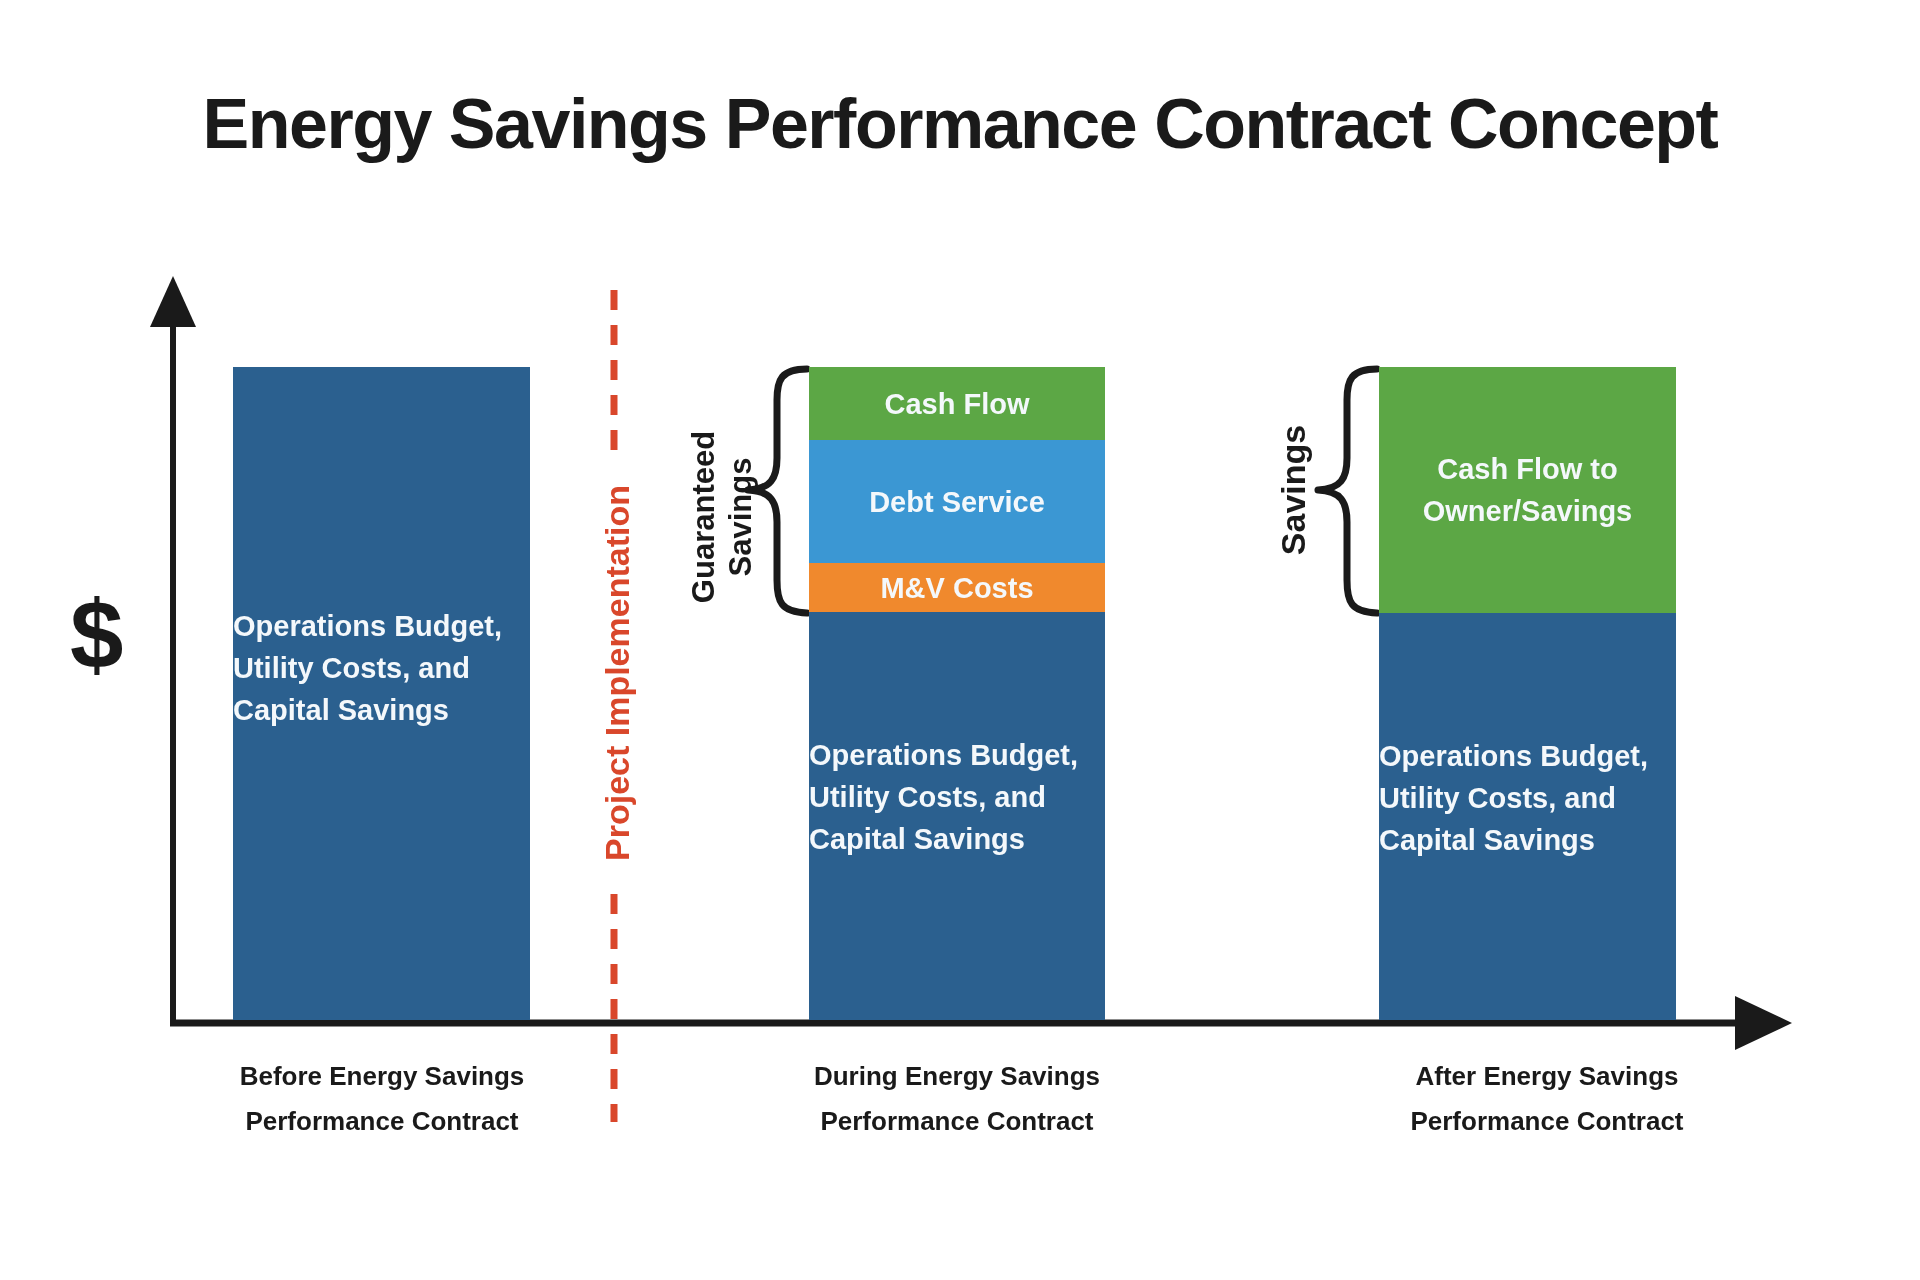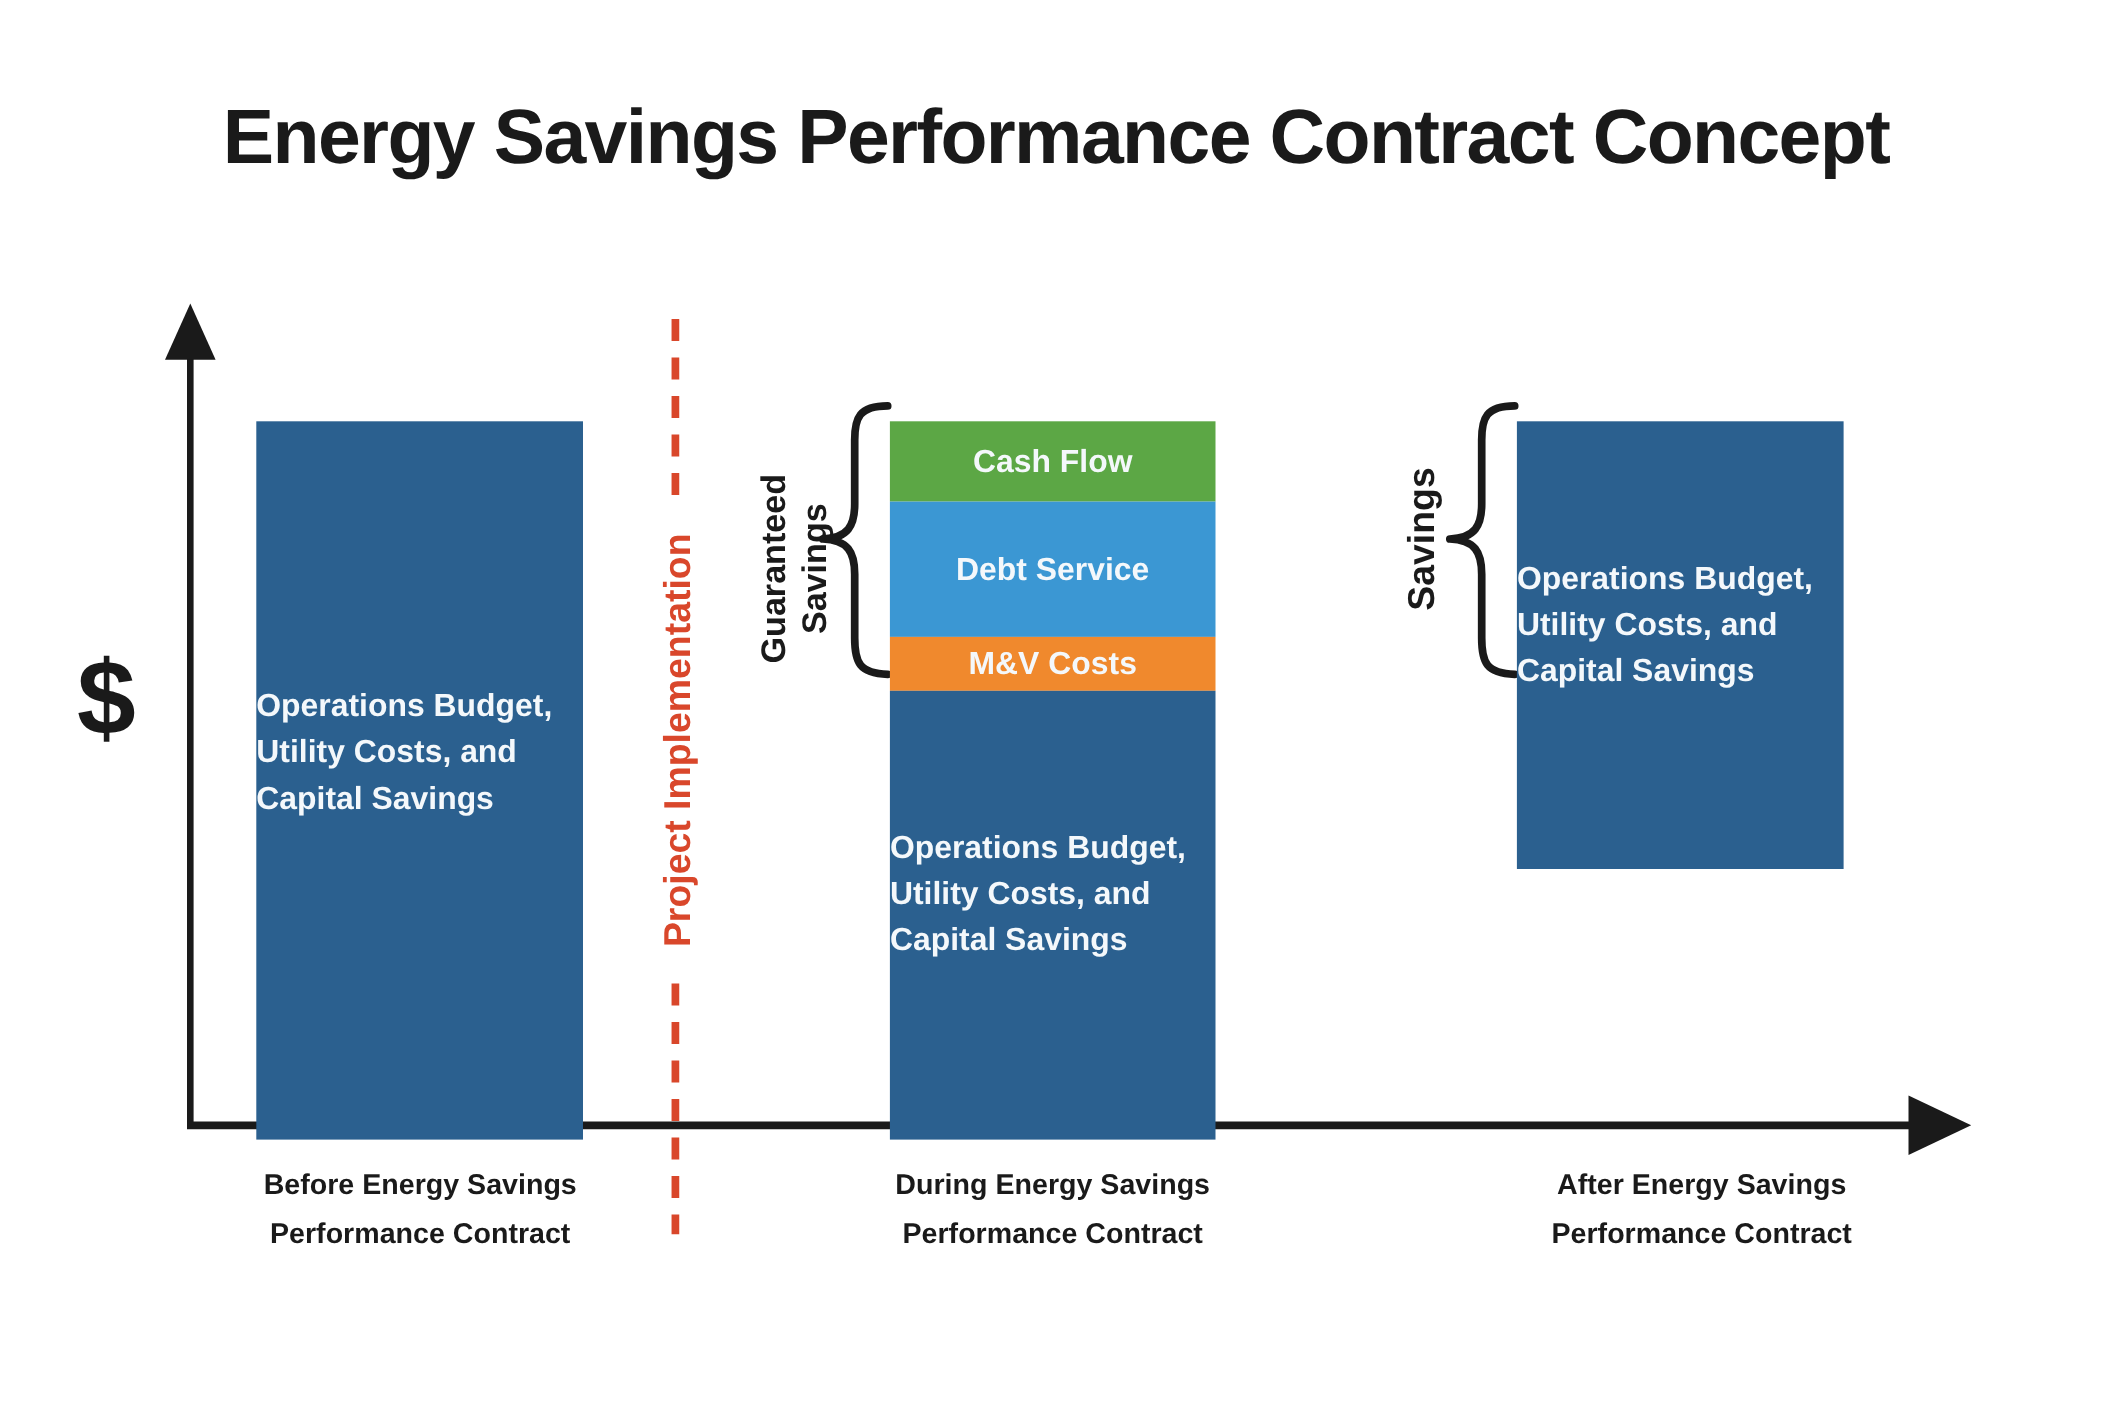--- a/index.html
+++ b/index.html
@@ -5,21 +5,21 @@
   html,body{margin:0;padding:0;background:#ffffff;}
   #canvas{
     position:relative;width:1920px;height:1280px;background:#ffffff;overflow:hidden;
     font-family:"Liberation Sans", sans-serif;
   }
   .abs{position:absolute;}
   #title{
     left:0;right:0;top:84px;text-align:center;
     font-size:70px;font-weight:700;letter-spacing:-1.5px;color:#1a1a1a;
   }
-  .bar{position:absolute;top:367px;height:653px;display:flex;flex-direction:column;margin-top:16px;}
+  .bar{position:absolute;top:367px;height:653px;display:flex;flex-direction:column;}
   .seg{position:relative;width:100%;display:flex;align-items:center;justify-content:center;}
   .seg-label{
     color:#f4f8fb;font-weight:700;font-size:29px;line-height:42px;
     text-align:center;white-space:pre-line;
   }
   .ops-label{position:absolute;left:0;right:0;text-align:left;}
   #dollar{left:70px;top:580px;font-size:96px;font-weight:700;color:#1a1a1a;}
   .axis-label{
     position:absolute;transform:translateX(-50%);top:1054px;
     font-size:26px;line-height:45px;font-weight:700;color:#1a1a1a;
@@ -77,20 +77,24 @@
       <div class="seg-label">M&amp;V Costs</div>
     </div>
     <div class="seg" style="height: 408px; background-color: rgb(43, 96, 143);">
       <div class="seg-label ops-label" style="top:122px;">Operations Budget,
 Utility Costs, and
 Capital Savings</div>
     </div>
   </div>
 
   <div class="bar" style="left:1379px;width:297px;">
+    <div class="seg" style="height: 246px; background-color: rgb(92, 167, 69);">
+      <div class="seg-label">Cash Flow to
+Owner/Savings</div>
+    </div>
     <div class="seg" style="height: 407px; background-color: rgb(43, 96, 143);">
       <div class="seg-label ops-label" style="top:122px;">Operations Budget,
 Utility Costs, and
 Capital Savings</div>
     </div>
   </div>
 
   <div id="proj-impl" class="rot" style="left:617px;top:673px;">Project Implementation</div>
   <div id="guaranteed" class="rot" style="left:722px;top:517px;">Guaranteed
 Savings</div>

